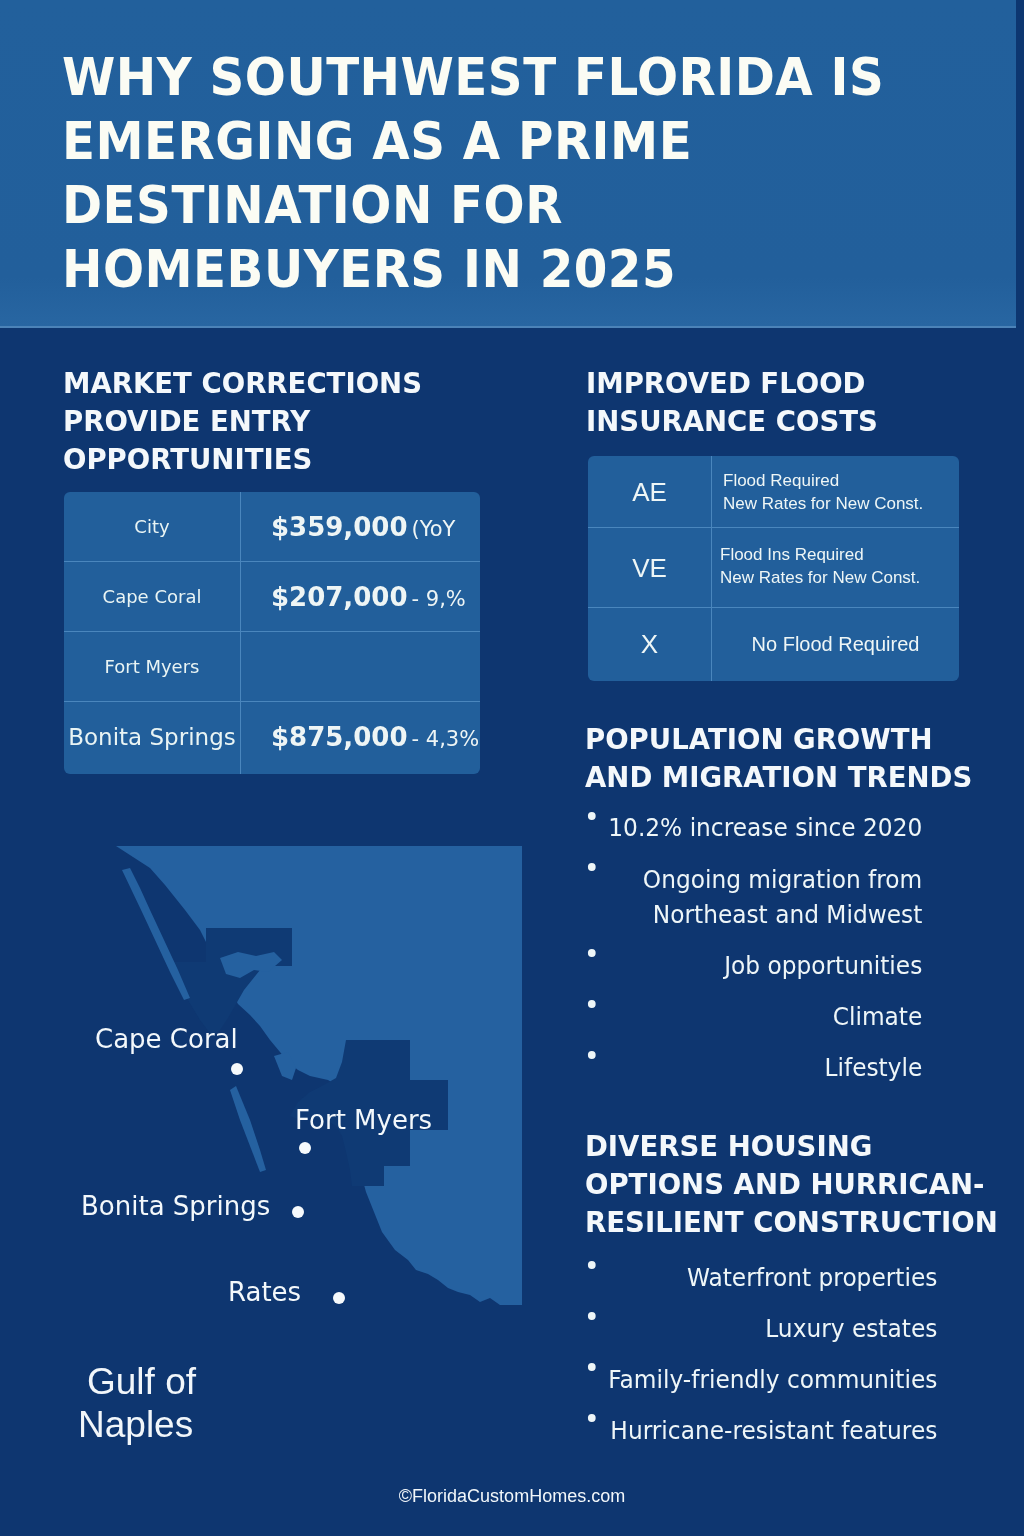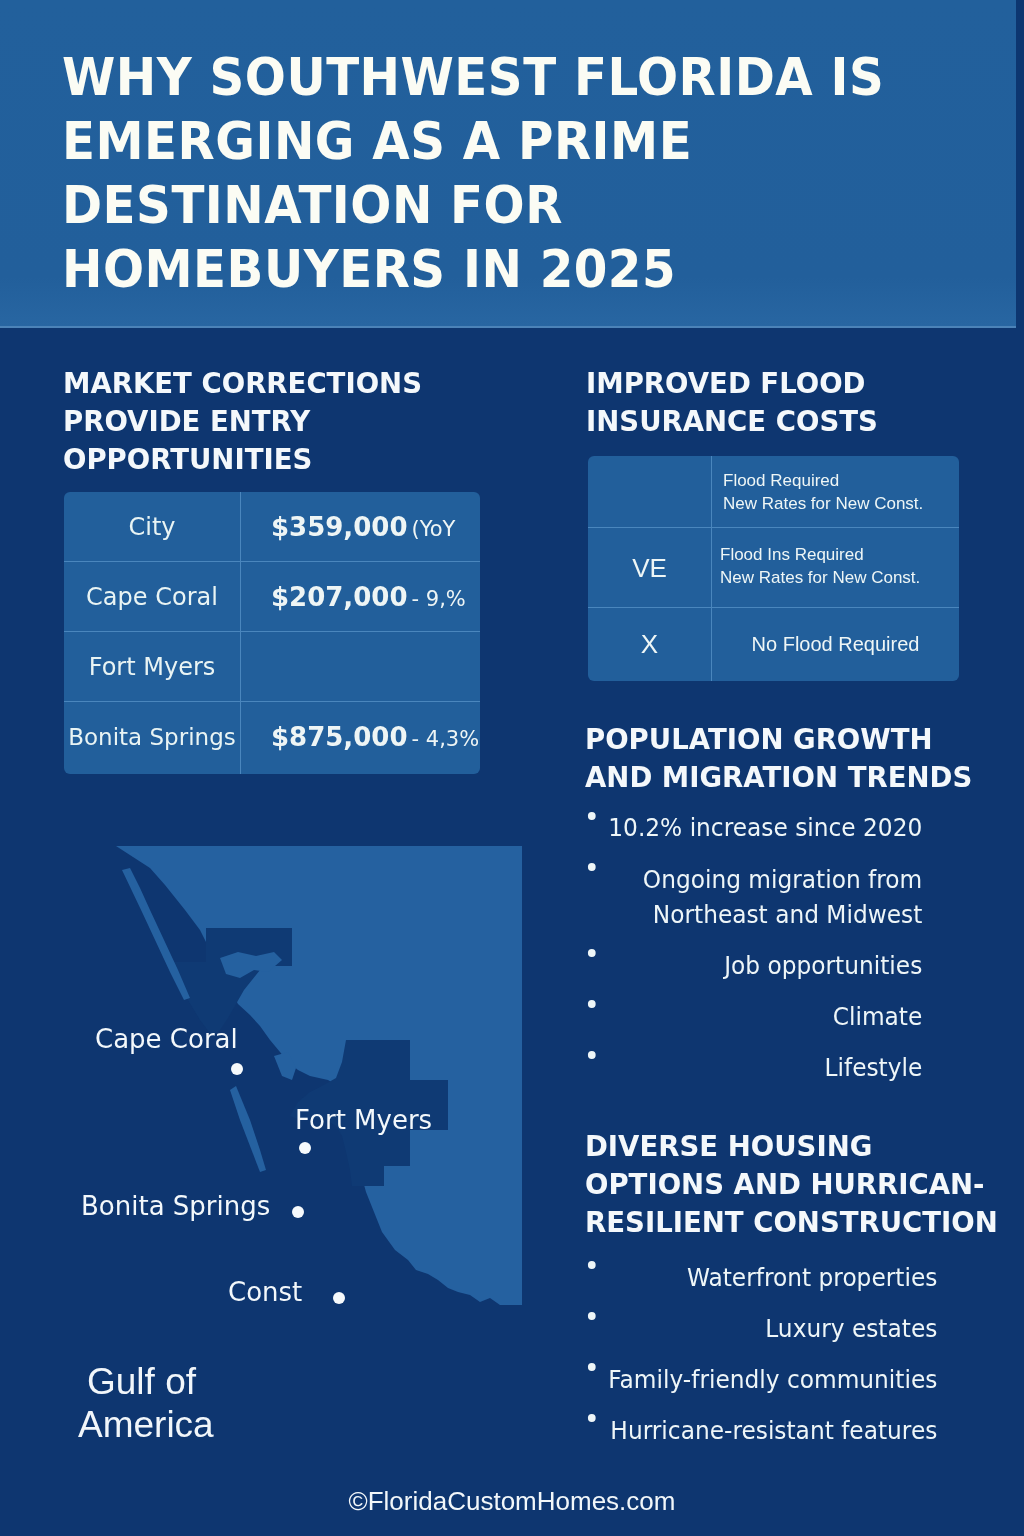--- a/index.html
+++ b/index.html
@@ -34,21 +34,21 @@
   }
   
   .market-table {
     position: absolute; left: 64px; top: 492px; width: 416px; height: 282px;
     background: #225f9b; border-radius: 6px; overflow: hidden;
   }
   .mrow { position: absolute; left: 0; width: 416px; height: 70px; border-bottom: 1px solid #4a86bd; }
   .mrow:last-child { border-bottom: none; }
   .mcol-div { position: absolute; left: 176px; top: 0; width: 1px; height: 282px; background: #4a86bd; }
   .mcity { position: absolute; left: 0; width: 176px; top: 0; height: 70px; line-height: 70px; text-align: center;
-    font-family: "DejaVu Sans", sans-serif; font-size: 24px; color: #e9f4f4; }
+    font-family: "DejaVu Sans", sans-serif; font-size: 18px; color: #e9f4f4; }
   .mcity.small { font-size: 23px; }
   .mcity.head { font-weight: normal; }
   .mprice { position: absolute; left: 207px; top: 0; height: 70px; line-height: 70px; white-space: nowrap;
     font-family: "DejaVu Sans", sans-serif; font-weight: bold; font-size: 26px; color: #eef5f5; }
   .mchange { font-weight: normal; font-size: 21px; margin-left: 4px; }
   
   .flood-table {
     position: absolute; left: 588px; top: 456px; width: 371px; height: 225px;
     background: #225f9b; border-radius: 6px; overflow: hidden;
   }
@@ -71,21 +71,21 @@
   .map { position: absolute; left: 60px; top: 840px; width: 480px; height: 620px; }
   .map-label {
     position: absolute; font-family: "DejaVu Sans", sans-serif; font-size: 26px; color: #f3f8fb; white-space: nowrap;
   }
   .city-dot { position: absolute; width: 12px; height: 12px; border-radius: 50%; background: #f6fafc; }
   .gulf-label {
     position: absolute; left: 78px; top: 1360px; font-size: 37px; line-height: 43px; color: #f1f6fa;
   }
   .footer {
     position: absolute; left: 0; top: 1486px; width: 1024px; text-align: center;
-    font-size: 26px; color: #f2f7fa;
+    font-size: 18px; color: #f2f7fa;
   }
 </style>
 </head>
 <body>
 
 <div class="header">
   <h1>
     <div>WHY SOUTHWEST FLORIDA IS</div>
     <div>EMERGING AS A PRIME</div>
     <div>DESTINATION FOR</div>
@@ -121,20 +121,21 @@
 </div>
 
 <div class="section-title" style="left:586px; top:364px;">
   <div>IMPROVED FLOOD</div>
   <div>INSURANCE COSTS</div>
 </div>
 
 <div class="flood-table">
   <div class="fdiv"></div>
   <div class="frow" style="top:0; height:72px;">
+    <div class="fzone" style="line-height:72px;">AE</div>
     <div class="fdesc" style="top:13px;">
       <div>Flood Required</div>
       <div>New Rates for New Const.</div>
     </div>
   </div>
   <div class="frow" style="top:72px; height:80px;">
     <div class="fzone" style="line-height:80px;">VE</div>
     <div class="fdesc" style="top:15px; left:132px;">
       <div>Flood Ins Required</div>
       <div>New Rates for New Const.</div>
@@ -192,21 +193,21 @@
 
 <div class="map-label" style="left:95px; top:1024px;">Cape Coral</div>
 <div class="city-dot" style="left:231px; top:1063px;"></div>
 
 <div class="map-label" style="left:295px; top:1105px;">Fort Myers</div>
 <div class="city-dot" style="left:299px; top:1142px;"></div>
 
 <div class="map-label" style="left:81px; top:1191px;">Bonita Springs</div>
 <div class="city-dot" style="left:292px; top:1206px;"></div>
 
-<div class="map-label" style="left:228px; top:1277px;">Const</div>
+<div class="map-label" style="left:228px; top:1277px;">Rates</div>
 <div class="city-dot" style="left:333px; top:1292px;"></div>
 
 <div class="gulf-label">
   <div style="padding-left:9px;">Gulf of</div>
-  <div>America</div>
+  <div>Naples</div>
 </div>
 
 <div class="footer">©FloridaCustomHomes.com</div>
 
 </body></html>

